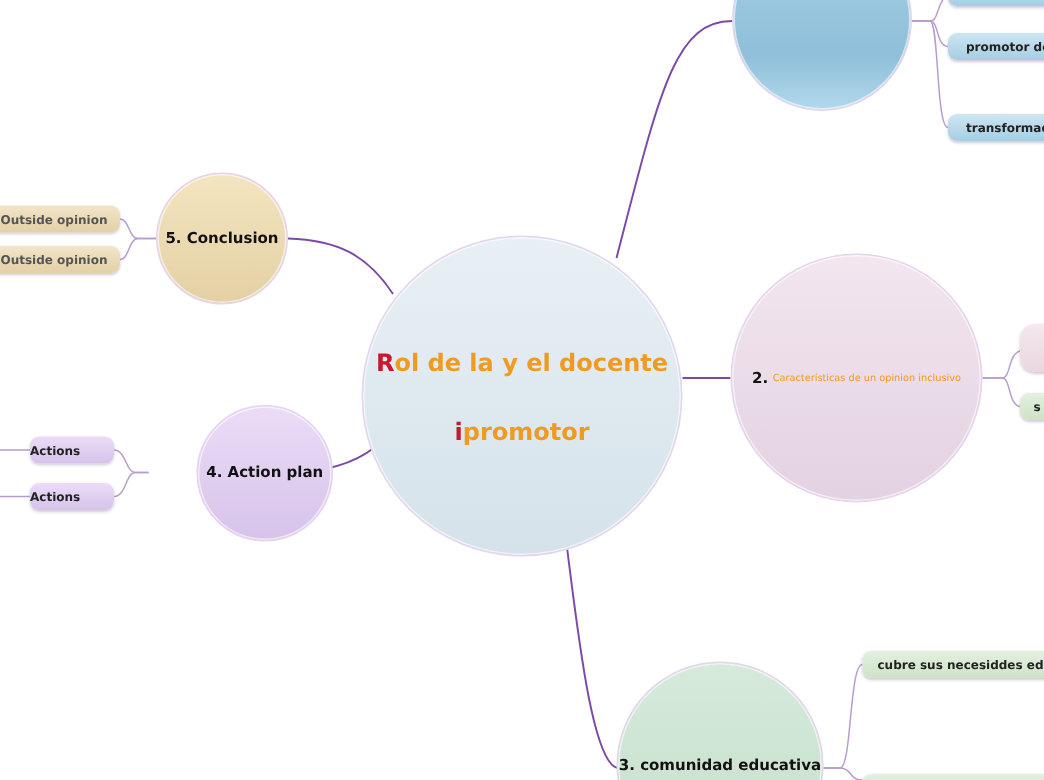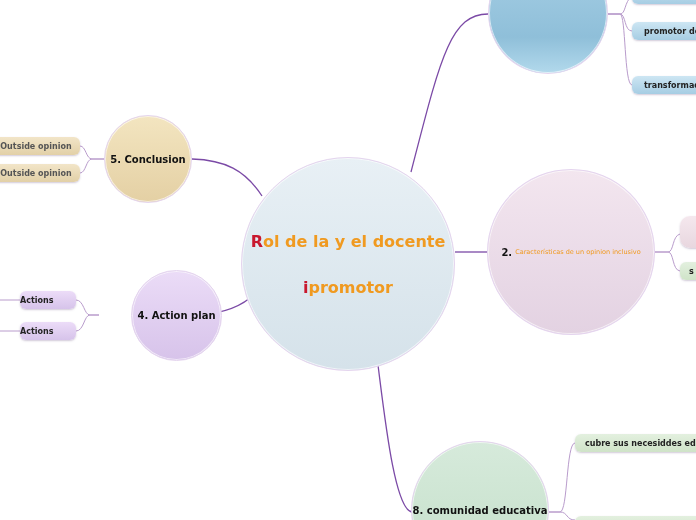--- a/index.html
+++ b/index.html
@@ -128,21 +128,21 @@
   <span class="lbl">Características de un opinion inclusivo</span>
 </div>
 <div class="pill pill-pink" style="left:680px; top:216px; width:30px; height:32px; border-radius:10px;">
     <span></span>
   </div>
 <div class="pill pill-green" style="left:680px; top:262px; width:30px; height:18px; padding-left:9px;">
     <span>s</span>
   </div>
 
 <div class="node n3">
-  <span class="lbl">8. comunidad educativa</span>
+  <span class="lbl">3. comunidad educativa</span>
 </div>
 <div class="pill pill-green" style="left:575px; top:434px; width:130px; height:18px;">
     <span>cubre sus necesiddes educ</span>
   </div>
 <div class="pill pill-green" style="left:575px; top:516px; width:130px; height:18px;">
     <span></span>
   </div>
 
 <div class="node n4">
   <span class="lbl">4. Action plan</span>

